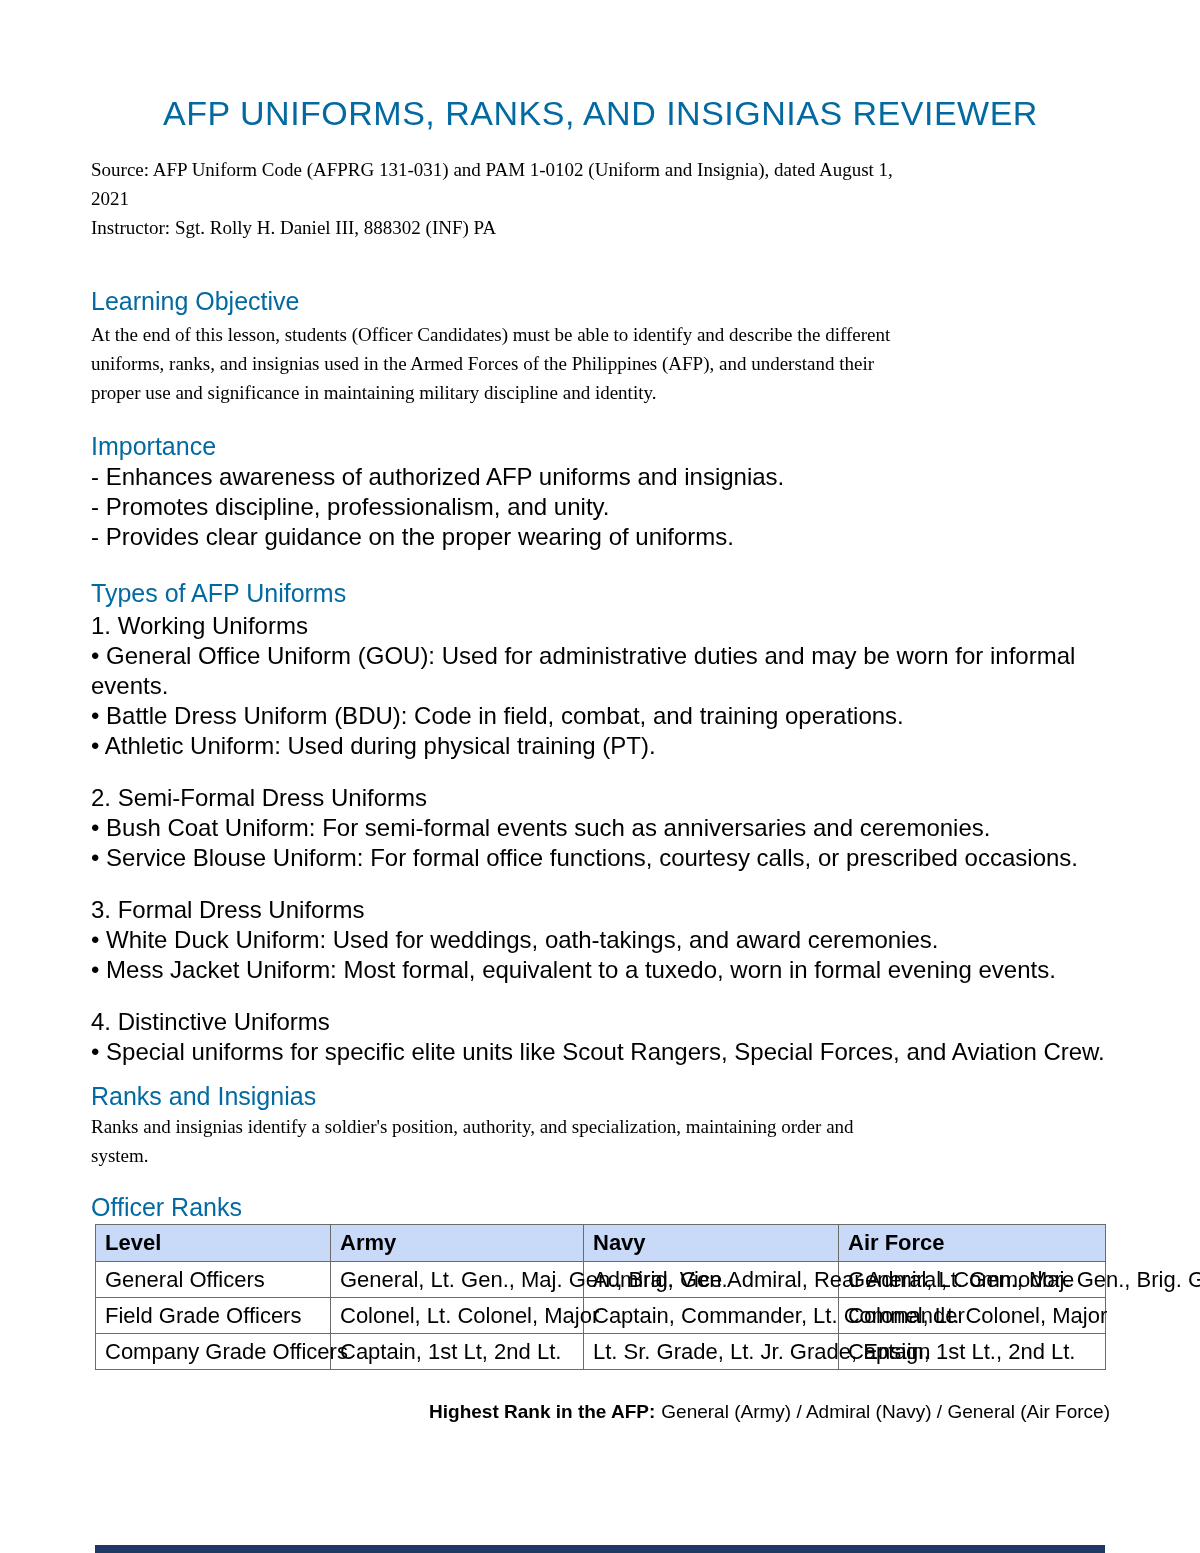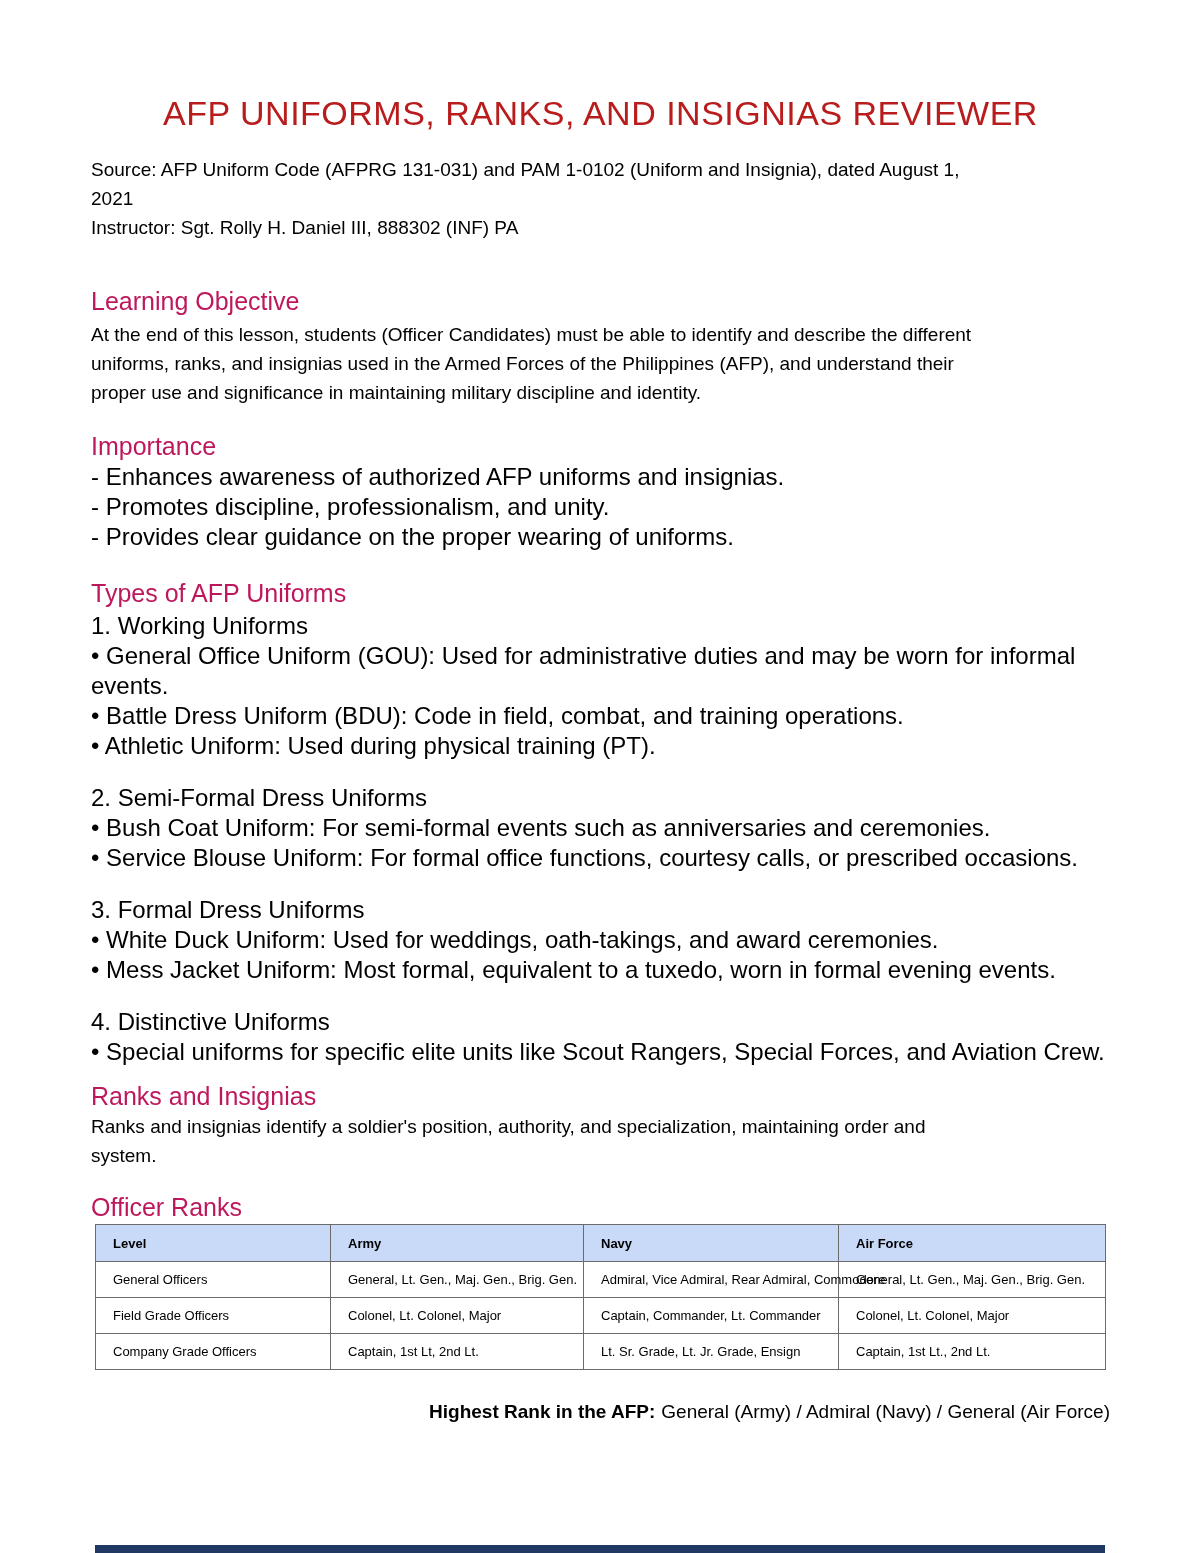--- a/index.html
+++ b/index.html
@@ -3,39 +3,39 @@
 <meta charset="utf-8">
 <style>
   html,body{margin:0;padding:0;background:#fff;}
   .page{
     position:relative;width:1200px;height:1553px;background:#ffffff;
     font-family:"Liberation Sans",sans-serif;color:#000;overflow:hidden;
   }
   .content{position:absolute;left:91px;top:0;width:1019px;}
   .doc-title{
     padding-top:93px;font-size:34px;line-height:40px;font-weight:400;
-    text-align:center;color:#b91c1c;letter-spacing:0.5px;
+    text-align:center;color:#0369a1;letter-spacing:0.5px;
   }
   .meta{margin-top:22px;font-size:19px;line-height:29px;}
-  .h2{font-size:25px;line-height:31px;font-weight:400;color:#be185d;margin:0;}
-  .body-line{font-size:19px;line-height:29px;}
+  .h2{font-size:25px;line-height:31px;font-weight:400;color:#0369a1;margin:0;}
+  .body-line{font-size:19px;line-height:29px;font-family:Liberation Serif, serif;}
   .list-line{font-size:24px;line-height:30px;}
   .mt-lo{margin-top:44px;}
   .para{margin-top:3px;}
   .mt-imp{margin-top:24px;}
   .mt-types{margin-top:26px;}
   .group-first{margin-top:2px;}
   .group{margin-top:22px;}
   .mt-ranks{margin-top:14px;}
   .mt-officer{margin-top:22px;}
   .ranks-table{
     table-layout:fixed;border-collapse:collapse;width:1010px;margin-left:4px;margin-top:1px;
   }
   .ranks-table th,.ranks-table td{
-    border:1px solid #6b6b6b;padding:0 0 0 17px;font-size:13px;
+    border:1px solid #6b6b6b;padding:0 0 0 9px;font-size:22px;
     white-space:nowrap;text-align:left;vertical-align:middle;overflow:visible;
   }
   .ranks-table th{background:#C9DAF8;font-weight:700;height:36px;}
   .ranks-table td{height:35px;font-weight:400;}
   .highest{margin-top:27px;font-size:19px;line-height:29px;text-align:right;}
   .hr-label{font-weight:700;}
   .hr-value{margin-left:6px;}
   .bottom-bar{
     position:absolute;left:95px;bottom:0;width:1010px;height:8px;background:#1F3864;
   }

